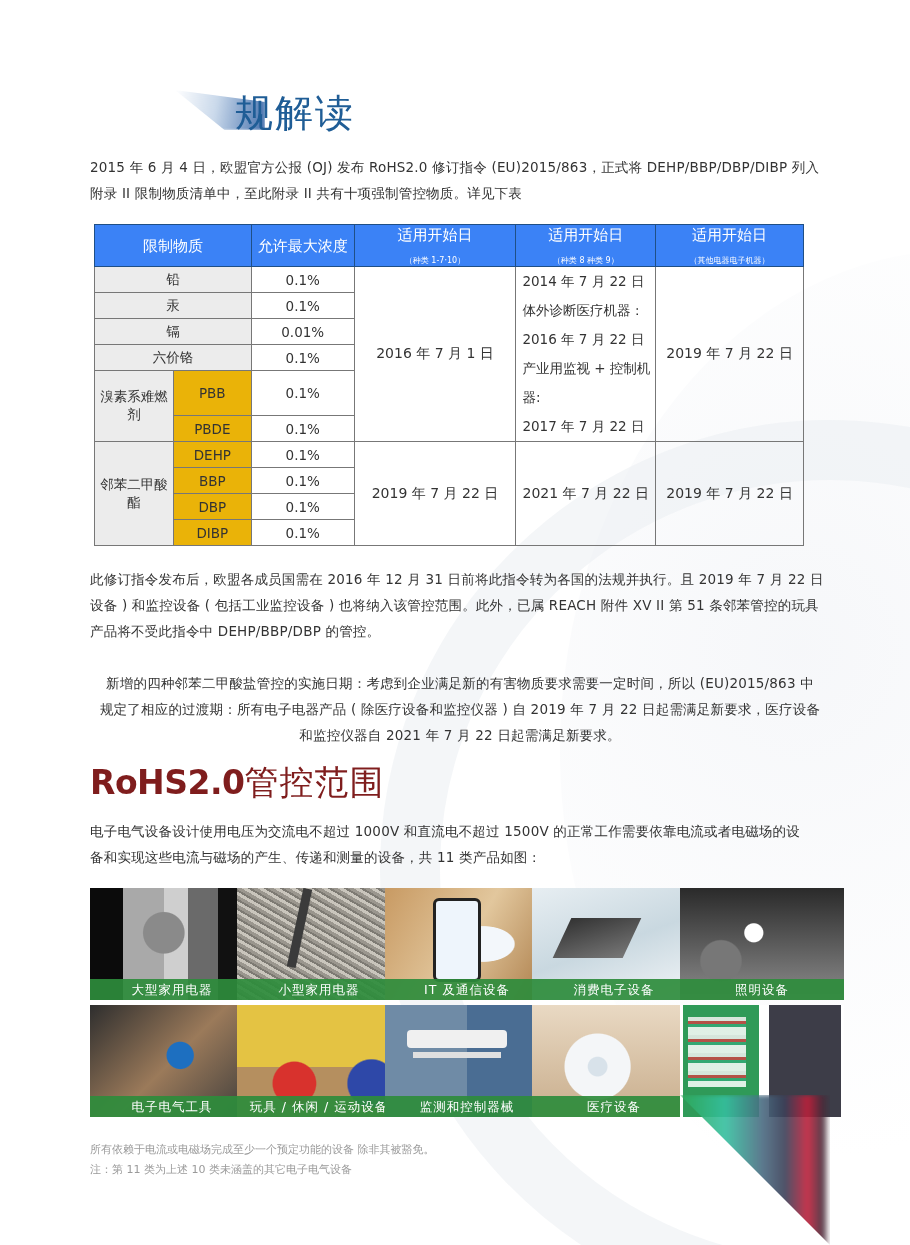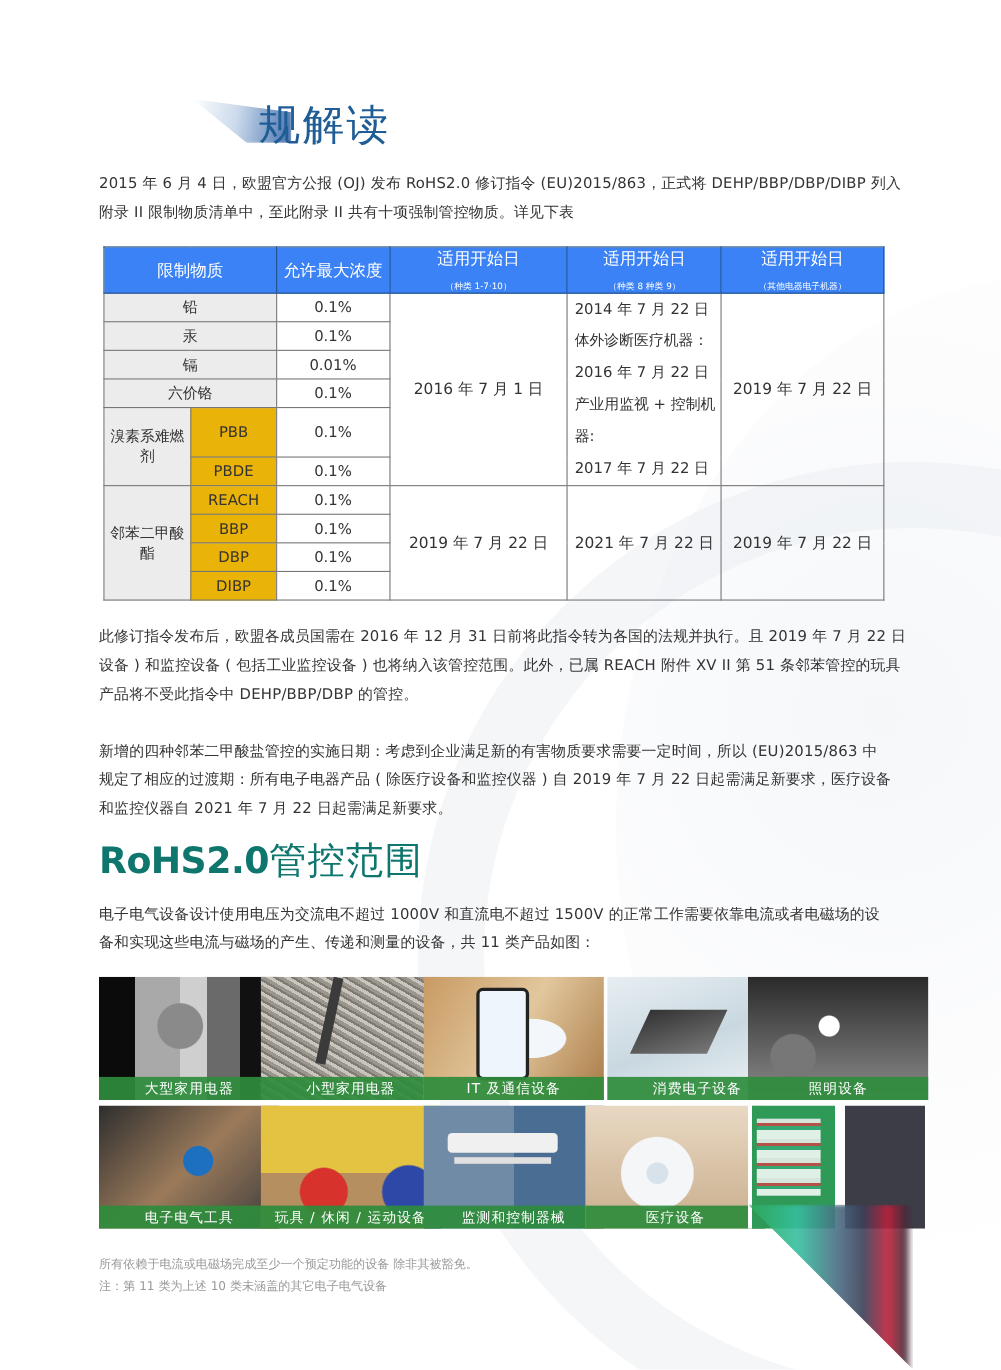--- a/index.html
+++ b/index.html
@@ -24,21 +24,21 @@
   table.rohs th { background: #3b82f6; color: #fff; font-weight: normal; height: 42px; border: 1px solid #1f4f86; text-align: center; vertical-align: middle; }
   table.rohs th .big { display: block; font-size: 15px; line-height: 18px; }
   table.rohs th .small { display: block; font-size: 8px; line-height: 11px; margin-top: 11px; }
   table.rohs td { border: 1px solid #777; text-align: center; vertical-align: middle; height: 26px; }
   table.rohs td.sub { background: #ececec; }
   table.rohs td.group { background: #ececec; }
   table.rohs td.name { background: #eab308; }
   table.rohs td.date { font-size: 14px; }
   table.rohs td.multi { text-align: left; padding-left: 6px; font-size: 13.5px; line-height: 29px; }
 
-  .section2-title { position: absolute; left: 90px; top: 760px; white-space: nowrap; color: #0f766e; }
+  .section2-title { position: absolute; left: 90px; top: 760px; white-space: nowrap; color: #7f1d1d; }
   .section2-title .en { font-family: "DejaVu Sans", sans-serif; font-weight: bold; font-size: 33px; letter-spacing: -0.5px; }
   .section2-title .zh { font-size: 34px; font-weight: normal; letter-spacing: 1px; }
 
   .grid { position: absolute; left: 90px; top: 888px; width: 736px; }
   .tile { position: absolute; width: 164px; height: 112px; overflow: hidden; }
   .tile .pic { position: absolute; inset: 0; }
   .tile .cap { position: absolute; left: 0; right: 0; bottom: 0; height: 21px; background: rgba(46,140,60,0.92); color: #fff;
     font-size: 12.5px; text-align: center; line-height: 21px; letter-spacing: 1px; }
 
   .t1 .pic { background: radial-gradient(circle at 45% 40%, #8a8a8a 0 18%, transparent 19%), linear-gradient(90deg,#0b0b0b 0 20%, #a9a9a9 20% 45%, #cfcfcf 45% 60%, #6a6a6a 60% 78%, #111 78%); }
@@ -143,21 +143,21 @@
       <td rowspan="2" class="group">溴素系难燃剂</td>
       <td class="name">PBB</td>
       <td>0.1%</td>
     </tr>
     <tr>
       <td class="name">PBDE</td>
       <td>0.1%</td>
     </tr>
     <tr>
       <td rowspan="4" class="group">邻苯二甲酸酯</td>
-      <td class="name">REACH</td>
+      <td class="name">DEHP</td>
       <td>0.1%</td>
       <td rowspan="4" class="date">2019 年 7 月 22 日</td>
       <td rowspan="4" class="date">2021 年 7 月 22 日</td>
       <td rowspan="4" class="date">2019 年 7 月 22 日</td>
     </tr>
     <tr>
       <td class="name">BBP</td>
       <td>0.1%</td>
     </tr>
     <tr>
@@ -169,21 +169,21 @@
       <td>0.1%</td>
     </tr>
   </tbody>
 </table>
 
 <div class="para" style="top:566px;">
   <div>此修订指令发布后，欧盟各成员国需在 2016 年 12 月 31 日前将此指令转为各国的法规并执行。且 2019 年 7 月 22 日</div>
   <div>设备 ) 和监控设备 ( 包括工业监控设备 ) 也将纳入该管控范围。此外，已属 REACH 附件 XV II 第 51 条邻苯管控的玩具</div>
   <div>产品将不受此指令中 DEHP/BBP/DBP 的管控。</div>
 </div>
-<div class="para" style="top:670px;">
+<div class="para" style="top:670px;text-align:center;">
   <div>新增的四种邻苯二甲酸盐管控的实施日期：考虑到企业满足新的有害物质要求需要一定时间，所以 (EU)2015/863 中</div>
   <div>规定了相应的过渡期：所有电子电器产品 ( 除医疗设备和监控仪器 ) 自 2019 年 7 月 22 日起需满足新要求，医疗设备</div>
   <div>和监控仪器自 2021 年 7 月 22 日起需满足新要求。</div>
 </div>
 
 <div class="section2-title">
   <span class="en">RoHS2.0</span><span class="zh">管控范围</span>
 </div>
 
 <div class="para" style="top:818px;">
@@ -197,21 +197,21 @@
     <div class="cap">大型家用电器</div>
   </div>
   <div class="tile t2" style="left:147px;top:0;">
     <div class="pic"></div>
     <div class="cap">小型家用电器</div>
   </div>
   <div class="tile t3" style="left:295px;top:0;">
     <div class="pic"></div>
     <div class="cap">IT 及通信设备</div>
   </div>
-  <div class="tile t4" style="left:462px;top:0;">
+  <div class="tile t4" style="left:442px;top:0;">
     <div class="pic"></div>
     <div class="cap">消费电子设备</div>
   </div>
   <div class="tile t5" style="left:590px;top:0;">
     <div class="pic"></div>
     <div class="cap">照明设备</div>
   </div>
 
   <div class="tile t6" style="left:0;top:117px;">
     <div class="pic"></div>

